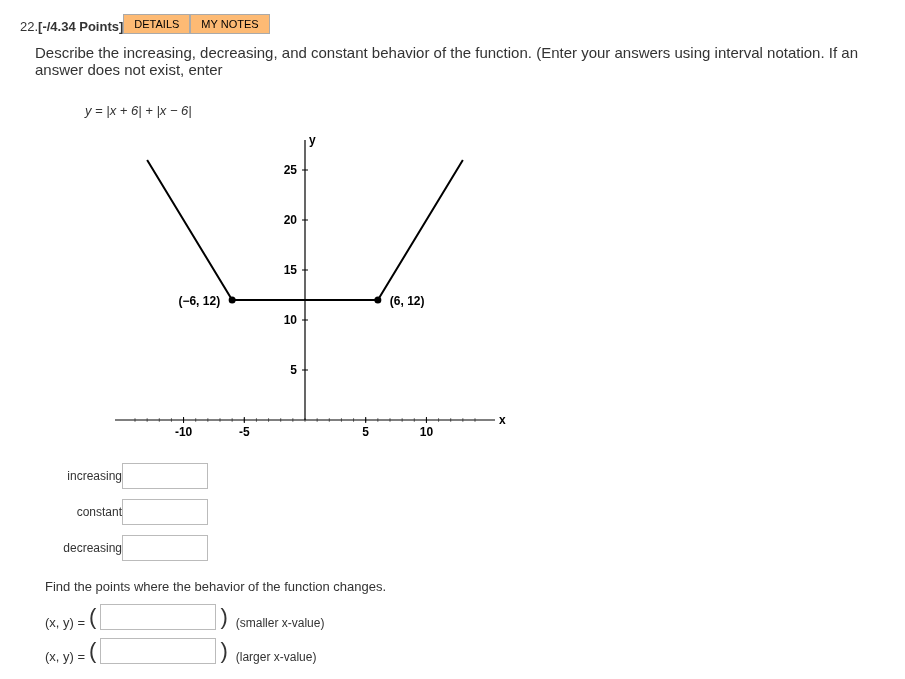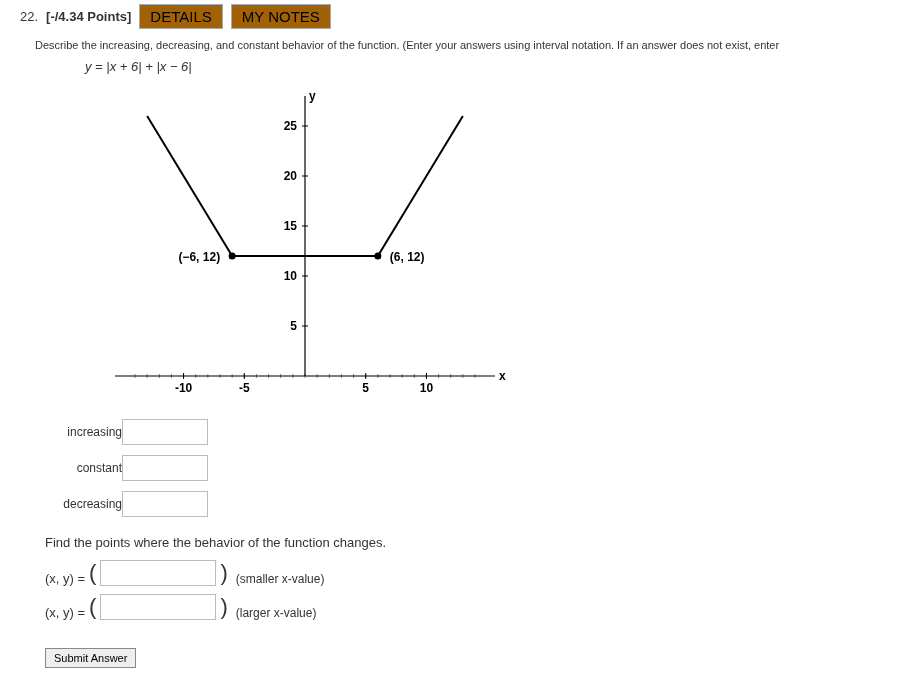--- a/index.html
+++ b/index.html
@@ -1,20 +1,20 @@
 <!DOCTYPE html>
 <html><head>
 <meta charset="utf-8">
 <style>
 body{margin:0;font-family:Arial,sans-serif;font-size:13px;color:#333;background:#f5f5f5}
 .page{background:#fff;padding:0 20px 30px;min-height:679px;width:905px;box-sizing:border-box}
-.header{display:flex;align-items:center;gap:8px;padding-top:4px}
-.btn{border:1px solid #aaa;padding:3px 10px;font-size:15px;background:#a16207;cursor:pointer}
+.header{display:flex;align-items:flex-end;padding-top:14px}
+.btn{border:1px solid #aaa;padding:3px 10px;font-size:11px;background:#fdba74;cursor:pointer}
 .content{padding:10px 15px 0}
-.prompt{font-size:11px;margin-bottom:8px}
+.prompt{font-size:15px;margin-bottom:25px}
 .eqn{font-style:italic;margin:4px 0 12px 50px}
 .graph{margin-left:60px}
 .answerrow{display:flex;align-items:center;margin:10px 0 10px 15px}
 .answerrow label{width:72px;text-align:right;font-size:12px}
 .box{border:1px solid #bbb;width:80px;height:22px;background:#fff}
 .boxw{border:1px solid #bbb;width:110px;height:22px;background:#fff}
 .findtxt{margin:18px 0 10px 10px}
 .ptrow{display:flex;align-items:flex-end;gap:4px;margin:8px 0 8px 10px}
 .paren{font-size:22px;font-weight:300}
 .hint{font-size:12px;margin-left:4px}

